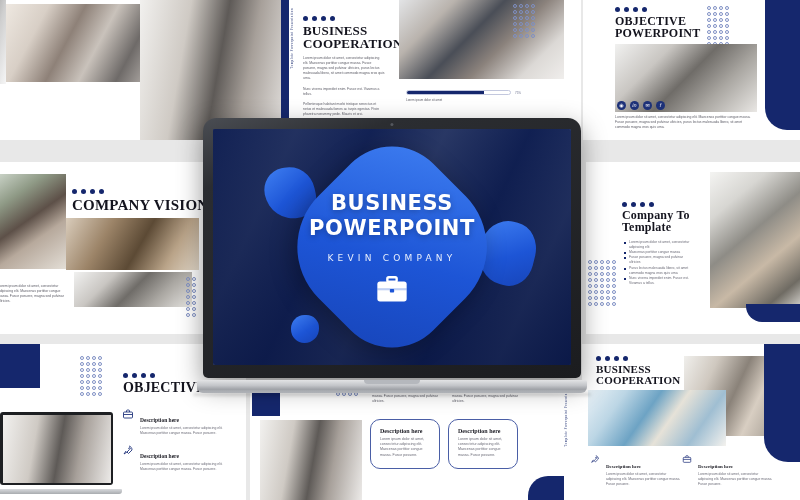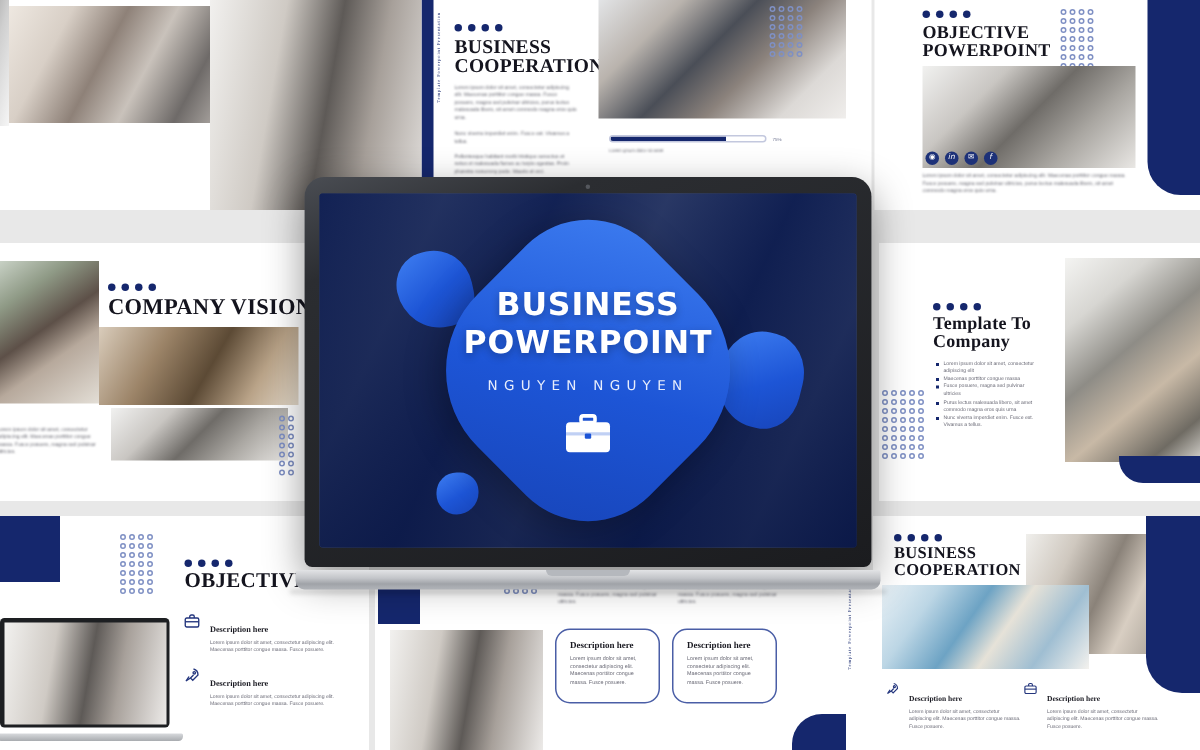--- a/index.html
+++ b/index.html
@@ -292,22 +292,22 @@
     </div>
   </div>
 
   <div class="slide" style="left:586px; top:162px; width:218px; height:172px;">
     <div class="dots4" style="position:absolute; left:36px; top:40px;">
         <i></i>
         <i></i>
         <i></i>
         <i></i>
       </div>
-    <div class="stitle" style="position:absolute; left:36px; top:47px; font-size:12px;">Template To</div>
-    <div class="stitle" style="position:absolute; left:36px; top:59px; font-size:12px;">Company</div>
+    <div class="stitle" style="position:absolute; left:36px; top:47px; font-size:12px;">Company To</div>
+    <div class="stitle" style="position:absolute; left:36px; top:59px; font-size:12px;">Template</div>
     <ul class="bullets" style="position:absolute; left:38px; top:78px; width:68px;">
       <li>Lorem ipsum dolor sit amet, consectetur adipiscing elit</li>
       <li>Maecenas porttitor congue massa</li>
       <li>Fusce posuere, magna sed pulvinar ultricies</li>
       <li>Purus lectus malesuada libero, sit amet commodo magna eros quis urna</li>
       <li>Nunc viverra imperdiet enim. Fusce est. Vivamus a tellus.</li>
     </ul>
     <div class="ringgrid" style="left:2px; top:98px; grid-template-columns:repeat(5,4px);">
       <i></i>
         <i></i>
@@ -508,21 +508,21 @@
       <div class="cam"></div>
       <div class="screen">
         <div class="screen-bg"></div>
         <div class="blob blob-tl"></div>
         <div class="blob blob-r"></div>
         <div class="blob blob-bl"></div>
         <div class="blob blob-main"></div>
         <div class="screen-txt">
           <div class="s-title">BUSINESS</div>
           <div class="s-title">POWERPOINT</div>
-          <div class="s-sub">NGUYEN NGUYEN</div>
+          <div class="s-sub">KEVIN COMPANY</div>
           <div class="s-icon">
             <svg viewBox="0 0 24 20" fill="currentColor">
               <rect x="8.5" y="0.8" width="7" height="3.4" rx="1.1" fill="none" stroke="currentColor" stroke-width="1.8"></rect>
               <rect x="1" y="4" width="22" height="15" rx="2"></rect>
               <rect x="10.4" y="9.6" width="3.2" height="2.6" rx=".6" fill="#1d55d6"></rect>
               <rect x="1" y="9" width="22" height="1.6" fill="#1d55d6" opacity=".28"></rect>
             </svg>
           </div>
         </div>
       </div>

